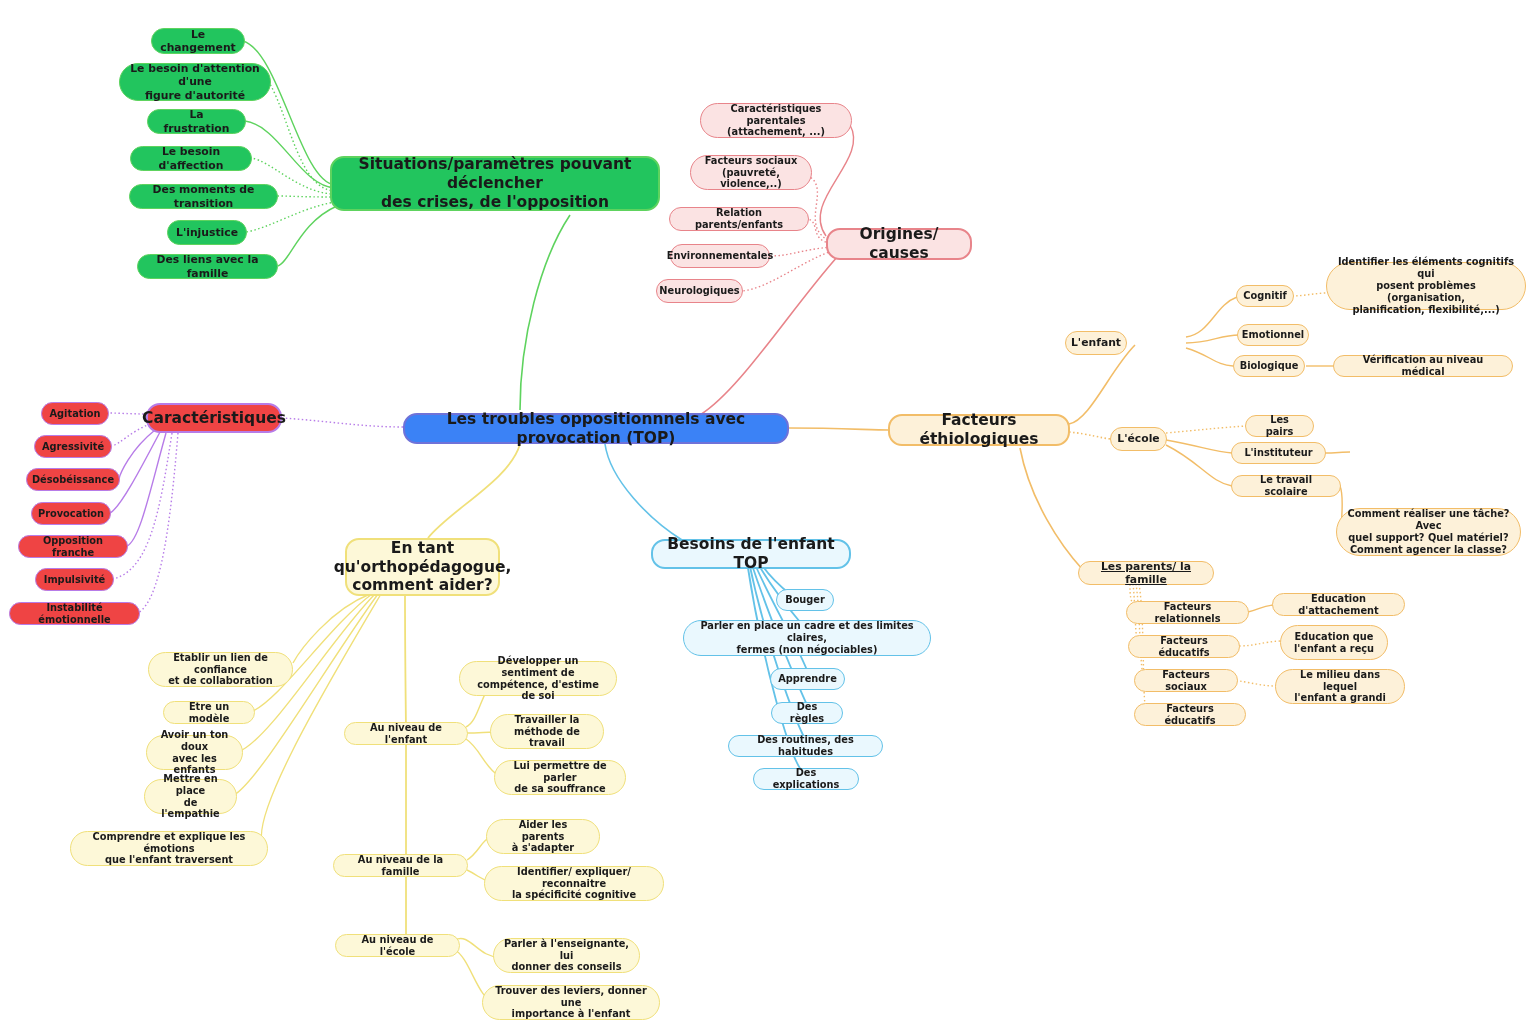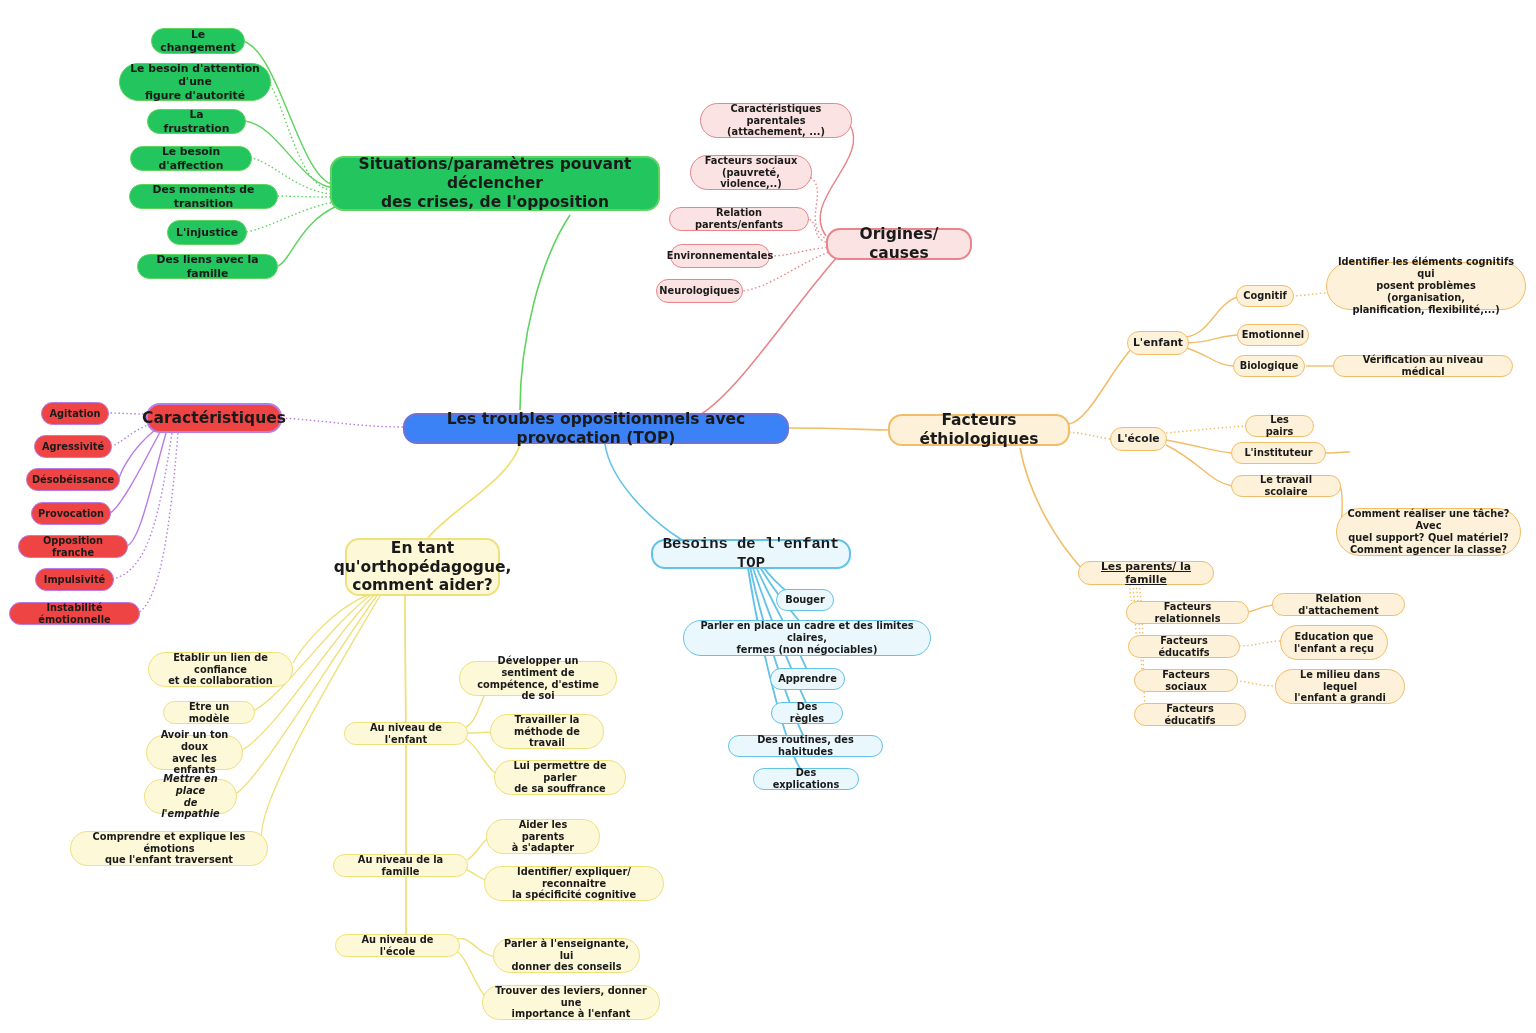--- a/index.html
+++ b/index.html
@@ -220,21 +220,21 @@
     <span>Impulsivité</span>
   </div>
   <div class="node c-purple fs-10" style="left:9px; top:602px; width:131px; height:23px;">
     <span>Instabilité émotionnelle</span>
   </div>
 
   <div class="node c-orange thick rounded-box fs-15" style="left:888px; top:414px; width:182px; height:32px;">
     <span>Facteurs éthiologiques</span>
   </div>
 
-  <div class="node c-orange fs-11" style="left:1127px; top:331px; width:62px; height:24px;">
+  <div class="node c-orange fs-11" style="left:1065px; top:331px; width:62px; height:24px;">
     <span>L'enfant</span>
   </div>
   <div class="node c-orange fs-10" style="left:1236px; top:285px; width:58px; height:22px;">
     <span>Cognitif</span>
   </div>
   <div class="node c-orange fs-10" style="left:1326px; top:262px; width:200px; height:48px;">
     <span>Identifier les éléments cognitifs qui
 posent problèmes (organisation,
 planification, flexibilité,...)</span>
   </div>
@@ -266,41 +266,41 @@
 Comment agencer la classe?</span>
   </div>
 
   <div class="node c-orange fs-11" style="left:1078px; top:561px; width:136px; height:24px;text-decoration:underline;">
     <span>Les parents/ la famille</span>
   </div>
   <div class="node c-orange fs-10" style="left:1126px; top:601px; width:123px; height:23px;">
     <span>Facteurs relationnels</span>
   </div>
   <div class="node c-orange fs-10" style="left:1272px; top:593px; width:133px; height:23px;">
-    <span>Relation d'attachement</span>
+    <span>Education d'attachement</span>
   </div>
   <div class="node c-orange fs-10" style="left:1128px; top:635px; width:112px; height:23px;">
     <span>Facteurs éducatifs</span>
   </div>
   <div class="node c-orange fs-10" style="left:1280px; top:625px; width:108px; height:35px;">
     <span>Education que
 l'enfant a reçu</span>
   </div>
   <div class="node c-orange fs-10" style="left:1134px; top:669px; width:104px; height:23px;">
     <span>Facteurs sociaux</span>
   </div>
   <div class="node c-orange fs-10" style="left:1275px; top:669px; width:130px; height:35px;">
     <span>Le milieu dans lequel
 l'enfant a grandi</span>
   </div>
   <div class="node c-orange fs-10" style="left:1134px; top:703px; width:112px; height:23px;">
     <span>Facteurs éducatifs</span>
   </div>
 
-  <div class="node c-blue thick rounded-box fs-15" style="left:651px; top:539px; width:200px; height:30px;font-family:Liberation Mono, monospace;">
+  <div class="node c-blue thick rounded-box fs-15" style="left:651px; top:539px; width:200px; height:30px;">
     <span>Besoins de l'enfant TOP</span>
   </div>
   <div class="node c-blue fs-10" style="left:776px; top:589px; width:58px; height:22px;">
     <span>Bouger</span>
   </div>
   <div class="node c-blue fs-10" style="left:683px; top:620px; width:248px; height:36px;">
     <span>Parler en place un cadre et des limites claires,
 fermes (non négociables)</span>
   </div>
   <div class="node c-blue fs-10" style="left:770px; top:668px; width:75px; height:22px;">
@@ -326,21 +326,21 @@
     <span>Etablir un lien de confiance
 et de collaboration</span>
   </div>
   <div class="node c-yellow fs-10" style="left:163px; top:701px; width:92px; height:23px;">
     <span>Etre un modèle</span>
   </div>
   <div class="node c-yellow fs-10" style="left:146px; top:735px; width:97px; height:35px;">
     <span>Avoir un ton doux
 avec les enfants</span>
   </div>
-  <div class="node c-yellow fs-10" style="left:144px; top:779px; width:93px; height:35px;font-style:italic;">
+  <div class="node c-yellow fs-10" style="left:144px; top:779px; width:93px; height:35px;">
     <span>Mettre en place
 de l'empathie</span>
   </div>
   <div class="node c-yellow fs-10" style="left:70px; top:831px; width:198px; height:35px;">
     <span>Comprendre et explique les émotions
 que l'enfant traversent</span>
   </div>
 
   <div class="node c-yellow fs-10" style="left:344px; top:722px; width:124px; height:23px;">
     <span>Au niveau de l'enfant</span>

